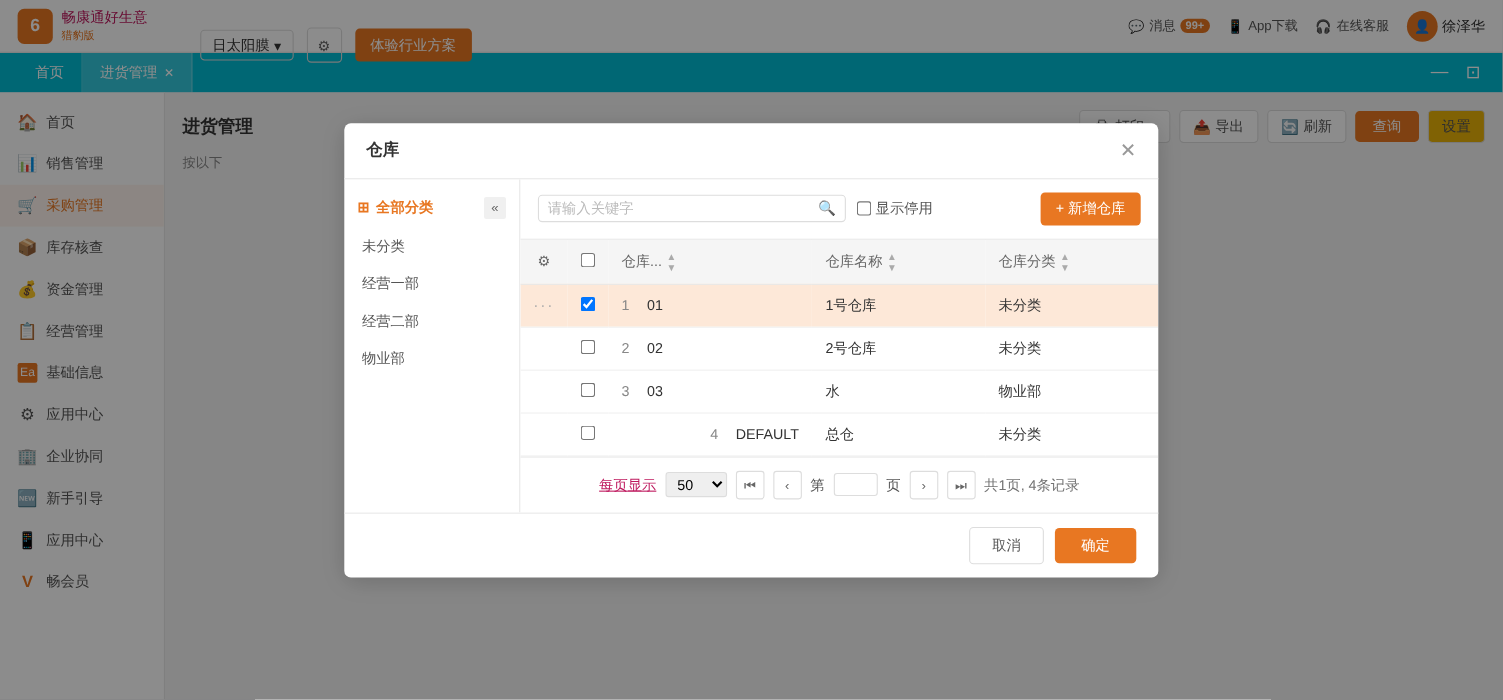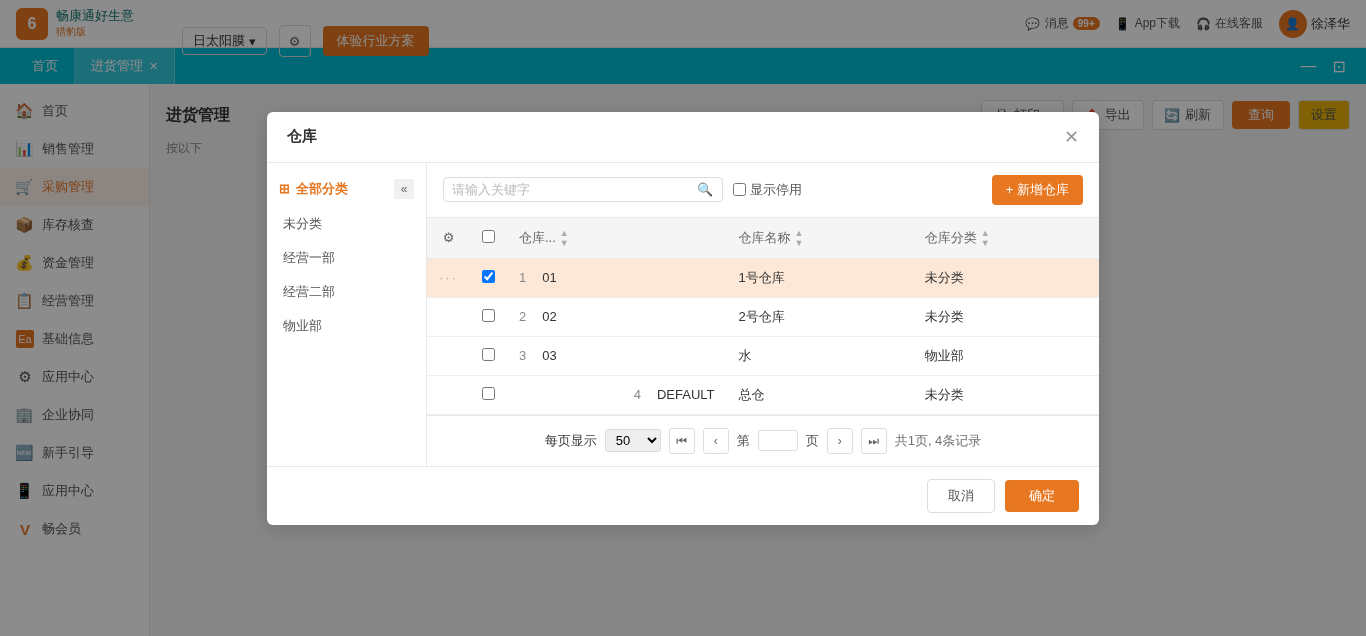--- a/index.html
+++ b/index.html
@@ -22,21 +22,21 @@
       gap: 8px;
       min-width: 150px;
     }
     .logo-icon {
       width: 32px; height: 32px;
       background: #e87722;
       border-radius: 6px;
       display: flex; align-items: center; justify-content: center;
       color: #fff; font-weight: bold; font-size: 16px;
     }
-    .logo-text { font-size: 13px; color: #0f766e; line-height: 1.3; }
+    .logo-text { font-size: 13px; color: #be185d; line-height: 1.3; }
     .logo-sub { font-size: 10px; color: #e87722; }
 
     .header-middle {
       flex: 1;
       display: flex;
       align-items: center;
       gap: 12px;
       padding: 0 16px;
       margin-top: 35px;
     }
@@ -126,21 +126,21 @@
     .modal-overlay {
       position: fixed;
       top: 0; left: 0; right: 0; bottom: 0;
       background: rgba(0,0,0,0.45);
       z-index: 1000;
       display: flex; align-items: center; justify-content: center;
     }
     .modal {
       background: #fff;
       border-radius: 6px;
-      width: 832px;
+      width: 740px;
       max-height: 560px;
       display: flex; flex-direction: column;
       box-shadow: 0 4px 24px rgba(0,0,0,0.18);
     }
     .modal-header {
       display: flex; align-items: center; justify-content: space-between;
       padding: 14px 20px;
       border-bottom: 1px solid #e8e8e8;
     }
     .modal-title { font-size: 15px; font-weight: bold; color: #333; }
@@ -228,21 +228,21 @@
     .checkbox-cell { width: 32px; text-align: center; }
     .settings-cell { width: 40px; text-align: center; }
     .more-btn { color: #aaa; cursor: pointer; letter-spacing: 2px; }
 
     
     .modal-pagination {
       display: flex; align-items: center; justify-content: center;
       padding: 12px 16px; gap: 8px; border-top: 1px solid #e8e8e8;
       font-size: 13px; color: #555;
     }
-    .page-size-label { color: #404040; }
+    .page-size-label { color: #be185d; text-decoration: underline; }
     .page-size-select {
       border: 1px solid #ddd; border-radius: 3px; padding: 2px 6px; font-size: 13px;
     }
     .page-nav-btn {
       width: 26px; height: 26px; border: 1px solid #ddd; border-radius: 3px;
       display: flex; align-items: center; justify-content: center; cursor: pointer;
       color: #666; background: #fff; font-size: 12px;
     }
     .page-input {
       width: 40px; border: 1px solid #ddd; border-radius: 3px;

